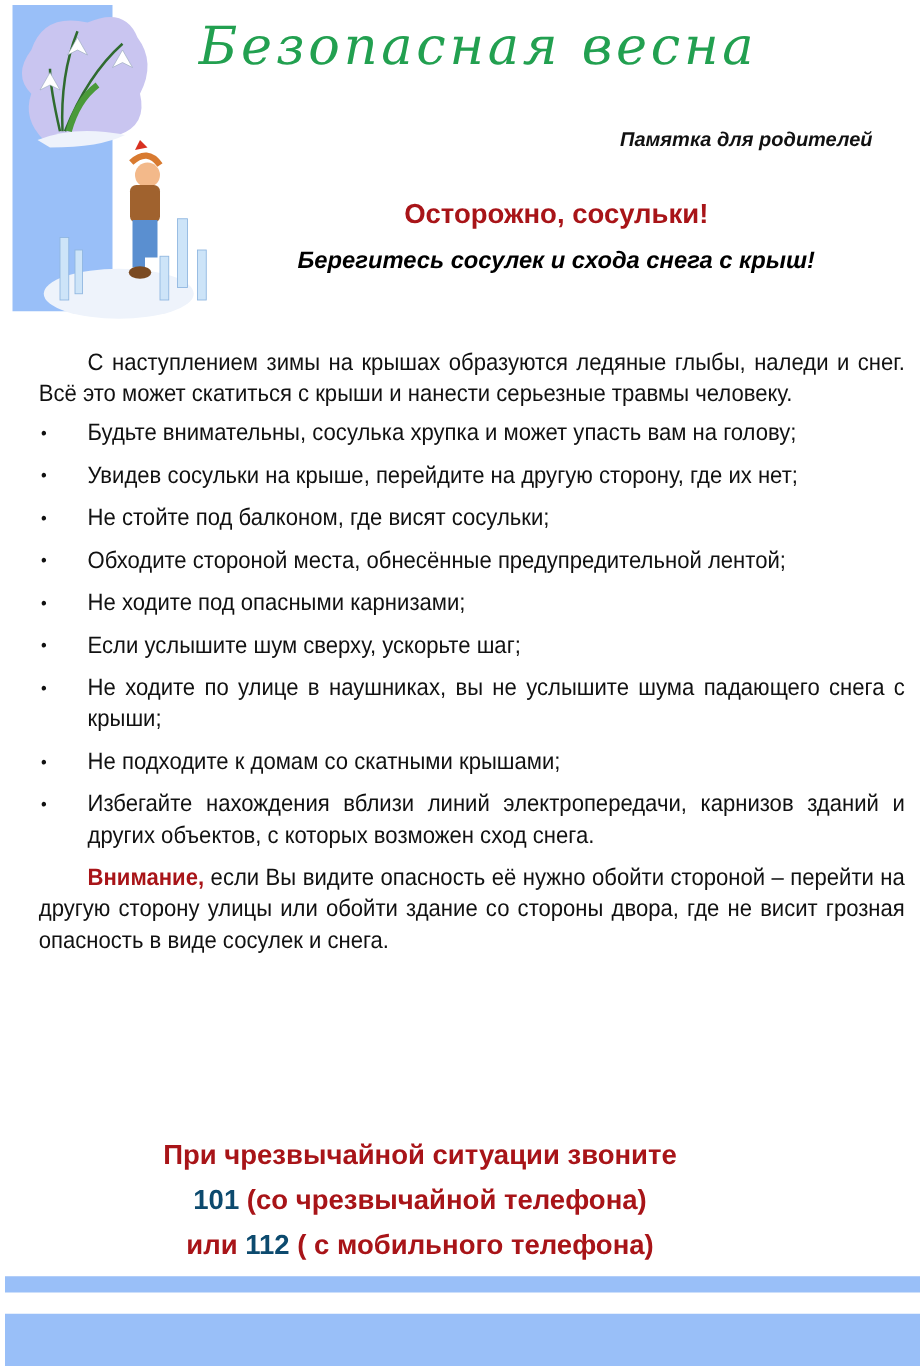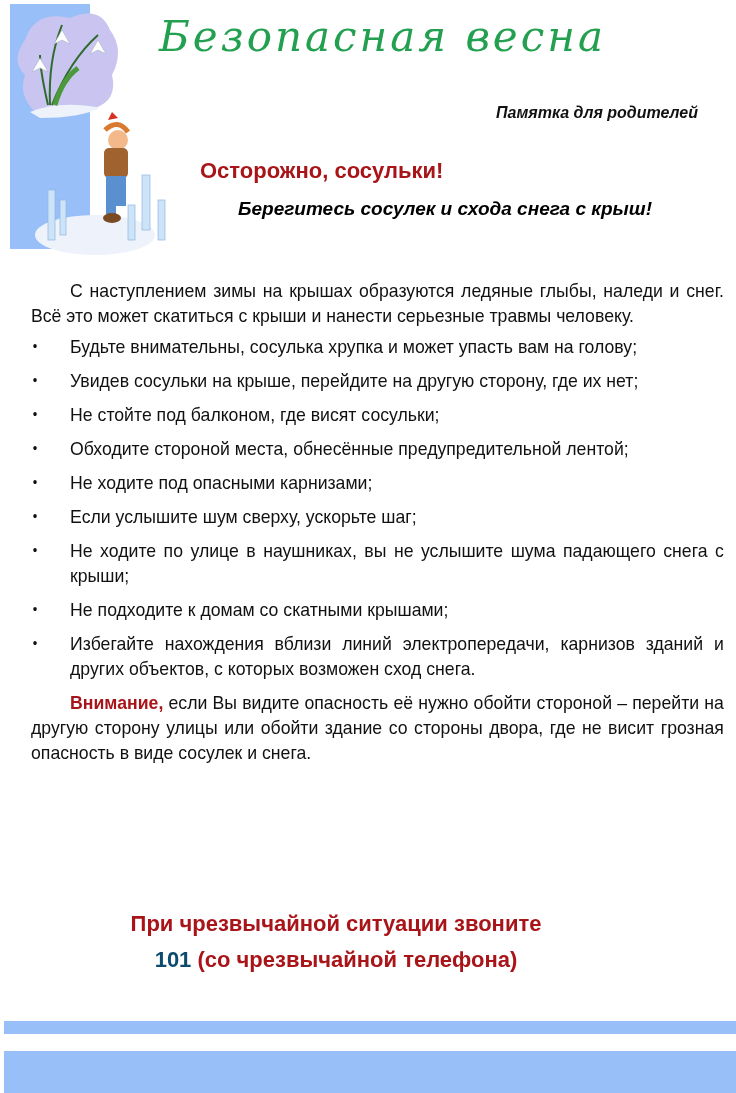--- a/index.html
+++ b/index.html
@@ -2,21 +2,21 @@
 <html><head>
 <meta charset="utf-8">
 <style>
   html, body { margin:0; padding:0; background:#ffffff; }
   body { width:736px; height:1093px; position:relative; overflow:hidden;
          font-family:"Liberation Sans", sans-serif; color:#111; }
   .illus { position:absolute; left:0; top:0; width:200px; height:265px; }
   .title { position:absolute; left:140px; top:12px; font-family:"DejaVu Serif", serif;
            font-style:italic; font-size:42px; color:#22a050; letter-spacing:3px; white-space:nowrap;margin-left:19px; }
   .subtitle { position:absolute; right:38px; top:104px; font-weight:bold; font-size:16px; color:#111;font-style:italic; }
-  .h1 { position:absolute; left:200px; width:490px; top:158px; text-align:left; font-weight:bold;
+  .h1 { position:absolute; left:200px; width:490px; top:158px; text-align:center; font-weight:bold;
         font-size:22px; color:#a81418; }
   .h2 { position:absolute; left:190px; width:510px; top:198px; text-align:center; font-weight:bold;
         font-style:italic; font-size:19px; color:#000000; }
   .body { position:absolute; left:31px; right:16px; top:278px; font-size:19px; line-height:25px;
           text-align:justify; transform:scaleX(0.93); transform-origin:left top; width:745px; }
   .body p { margin:0; }
   .indent { text-indent:42px; }
   ul.bullets { list-style:none; margin:6px 0 0 0; padding:0; }
   ul.bullets li { position:relative; padding-left:42px; margin-bottom:9px; text-align:justify; }
   ul.bullets li .dot { position:absolute; left:2px; top:0; font-size:14px; }
@@ -75,16 +75,17 @@
     <li><span class="dot">•</span><span>Не ходите по улице в наушниках, вы не услышите шума падающего снега с крыши;</span></li>
     <li><span class="dot">•</span><span>Не подходите к домам со скатными крышами;</span></li>
     <li><span class="dot">•</span><span>Избегайте нахождения вблизи линий электропередачи, карнизов зданий и других объектов, с которых возможен сход снега.</span></li>
   </ul>
   <p class="indent"><span class="warn-word">Внимание,</span><span> если Вы видите опасность её нужно обойти стороной – перейти на другую сторону улицы или обойти здание со стороны двора, где не висит грозная опасность в виде сосулек и снега.</span></p>
 </div>
 
 <div class="footer">
   <div>При чрезвычайной ситуации звоните</div>
   <div><span class="num">101</span><span> (со чрезвычайной телефона)</span></div>
+  <div><span>или </span><span class="num">112</span><span> ( с мобильного телефона)</span></div>
 </div>
 
 <div class="bar1"></div>
 <div class="bar2"></div>
 
 </body></html>

